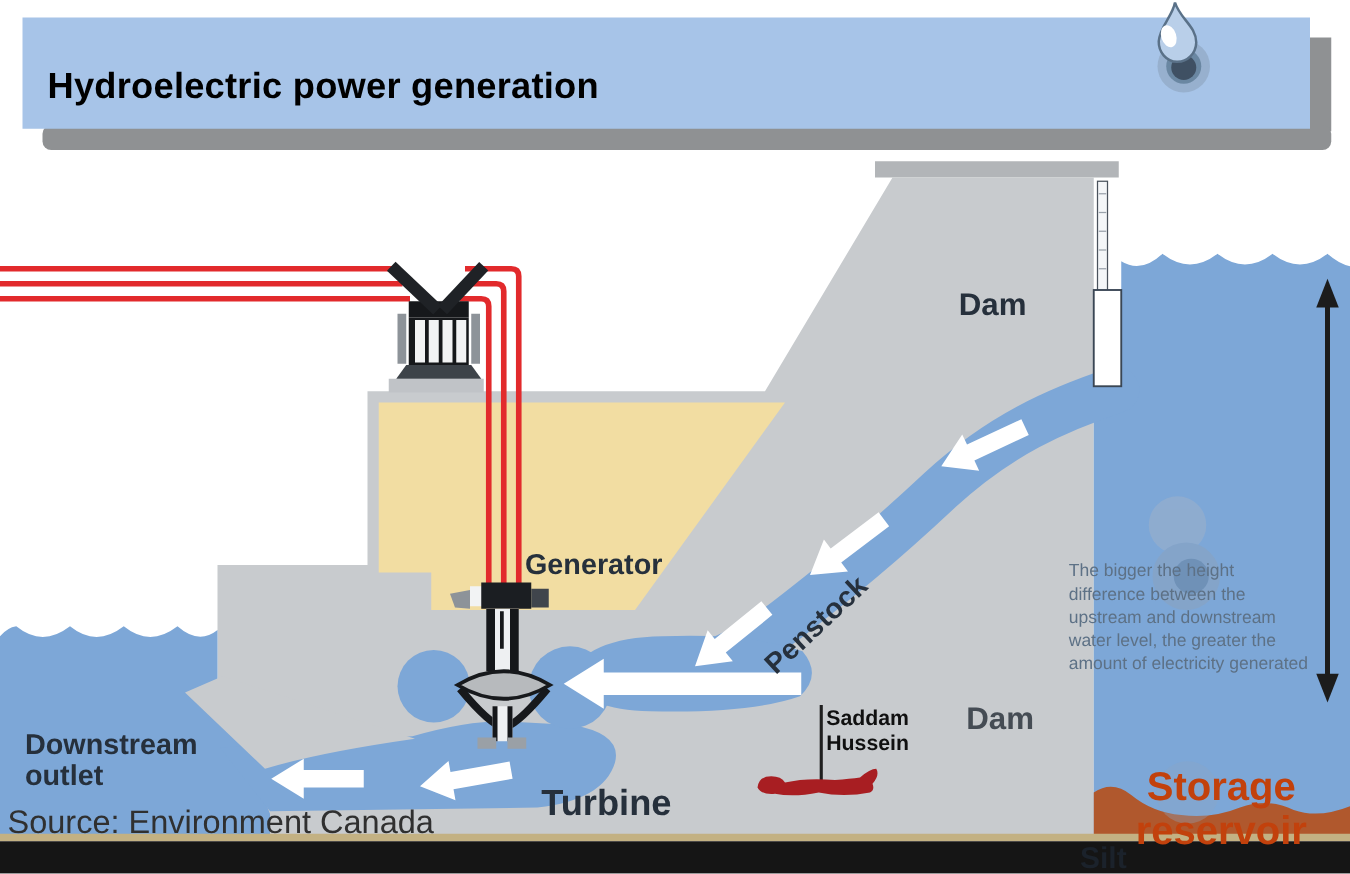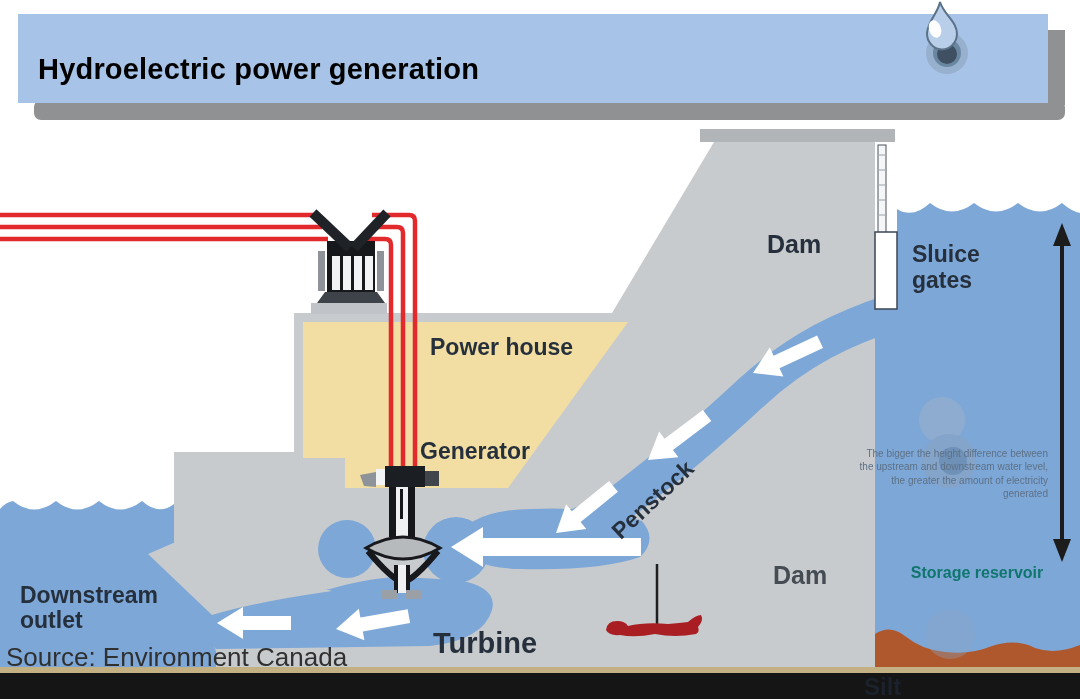--- a/index.html
+++ b/index.html
@@ -22,26 +22,26 @@
   .lbl-dam-upper{left:767px;top:231px;font-size:25px;}
   .lbl-sluice{left:912px;top:241px;font-size:23px;width:84px;line-height:1.15;}
   .lbl-penstock{left:598px;top:478px;font-size:23px;width:130px;
     transform:rotate(-43deg);transform-origin:50% 50%;}
   .lbl-turbine{left:433px;top:584px;font-size:29px;margin-top:44px;}
   .lbl-downstream{left:20px;top:583px;font-size:23px;width:185px;
     text-align:left;line-height:1.1;}
   .lbl-saddam{left:661px;top:565px;font-size:17px;width:88px;
     color:#101010;line-height:1.18;}
   .lbl-dam-lower{left:773px;top:562px;font-size:25px;color:#454c54;}
-  .lbl-storage{left:903px;top:564px;font-size:16px;width:148px;
-    text-align:center;line-height:1.08;color:#0f766e;}
+  .lbl-storage{left:903px;top:612px;font-size:32px;width:148px;
+    text-align:center;line-height:1.08;color:#c2410c;}
   .lbl-silt{left:864px;top:674px;font-size:24px;color:#1b222b;}
   .annotation{
     position:absolute;z-index:2;left:855px;top:447px;width:193px;
-    text-align:right;font-size:10px;line-height:1.33;color:#5d7186;
+    text-align:left;font-size:14px;line-height:1.33;color:#5d7186;
     font-weight:normal;
   }
   .source{
     position:absolute;z-index:2;left:6px;top:642px;font-size:26px;
     color:#303030;font-weight:normal;
   }
   .ifunny{
     position:absolute;z-index:3;right:5px;top:672px;height:27px;
     display:flex;align-items:center;gap:1px;
     color:#fbd316;font-size:25px;font-weight:bold;letter-spacing:-0.5px;
@@ -175,27 +175,26 @@
     <path d="M 606,630 Q 607,621 617,621 Q 625,621 628,626 Q 645,622 668,624 Q 680,623 688,622
              Q 696,615 701,615 Q 704,620 698,627 Q 700,632 696,634 Q 675,638 655,634
              Q 635,638 620,635 Q 609,636 606,630 Z" fill="#a81e22"></path>
 
     <rect x="0" y="667" width="1080" height="6" fill="#c3b183"></rect>
     <rect x="0" y="673" width="1080" height="26" fill="#151515"></rect>
   </svg>
 
   <div class="lbl title">Hydroelectric power generation</div>
 
-  <div class="lbl lbl-powerhouse">Power house</div>
   <div class="lbl lbl-generator">Generator</div>
   <div class="lbl lbl-dam-upper">Dam</div>
-  <div class="lbl lbl-sluice">Sluice gates</div>
   <div class="lbl lbl-penstock">Penstock</div>
   <div class="lbl lbl-turbine">Turbine</div>
   <div class="lbl lbl-downstream">Downstream outlet</div>
+  <div class="lbl lbl-saddam">Saddam Hussein</div>
   <div class="lbl lbl-dam-lower">Dam</div>
   <div class="lbl lbl-storage">Storage reservoir</div>
   <div class="lbl lbl-silt">Silt</div>
 
   <div class="annotation">The bigger the height difference between the upstream and downstream water level, the greater the amount of electricity generated</div>
 
   <div class="source">Source: Environment Canada</div>
 
 
 </div>

